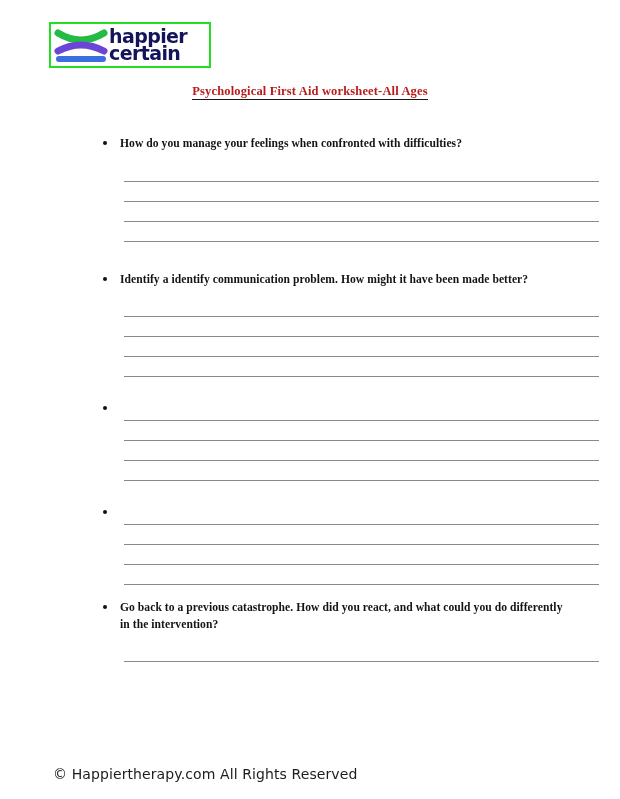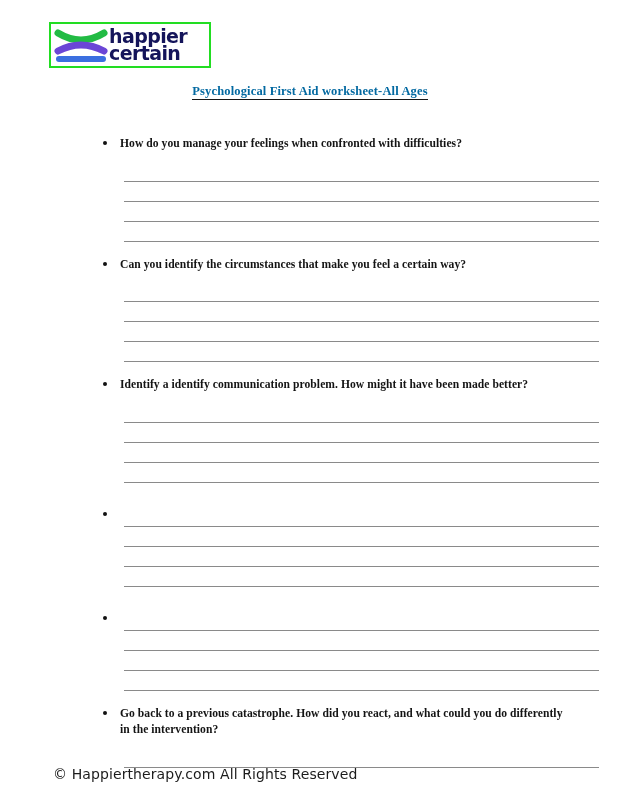--- a/index.html
+++ b/index.html
@@ -65,21 +65,21 @@
   .doc-title {
     position: absolute;
     left: 0;
     top: 84px;
     width: 620px;
     text-align: center;
     font-family: "Liberation Serif", serif;
     font-weight: bold;
     font-size: 12.5px;
     letter-spacing: 0.15px;
-    color: #0369a1;
+    color: #b91c1c;
   }
   .doc-title span {
     border-bottom: 1px solid #161616;
     padding-bottom: 1px;
   }
 
   
   .questions {
     position: absolute;
     left: 0;
@@ -162,30 +162,20 @@
         <span class="q-bullet"></span>
         <span class="q-text">How do you manage your feelings when confronted with difficulties?</span>
         <div class="q-lines">
           <div class="answer-line"></div>
           <div class="answer-line"></div>
           <div class="answer-line"></div>
           <div class="answer-line"></div>
         </div>
       </div>
       <div class="q-gap"></div>
-      <div class="q-item">
-        <span class="q-bullet"></span>
-        <span class="q-text">Can you identify the circumstances that make you feel a certain way?</span>
-        <div class="q-lines">
-          <div class="answer-line"></div>
-          <div class="answer-line"></div>
-          <div class="answer-line"></div>
-          <div class="answer-line"></div>
-        </div>
-      </div>
       <div class="q-gap"></div>
       <div class="q-item">
         <span class="q-bullet"></span>
         <span class="q-text">Identify a identify communication problem. How might it have been made better?</span>
         <div class="q-lines">
           <div class="answer-line"></div>
           <div class="answer-line"></div>
           <div class="answer-line"></div>
           <div class="answer-line"></div>
         </div>

